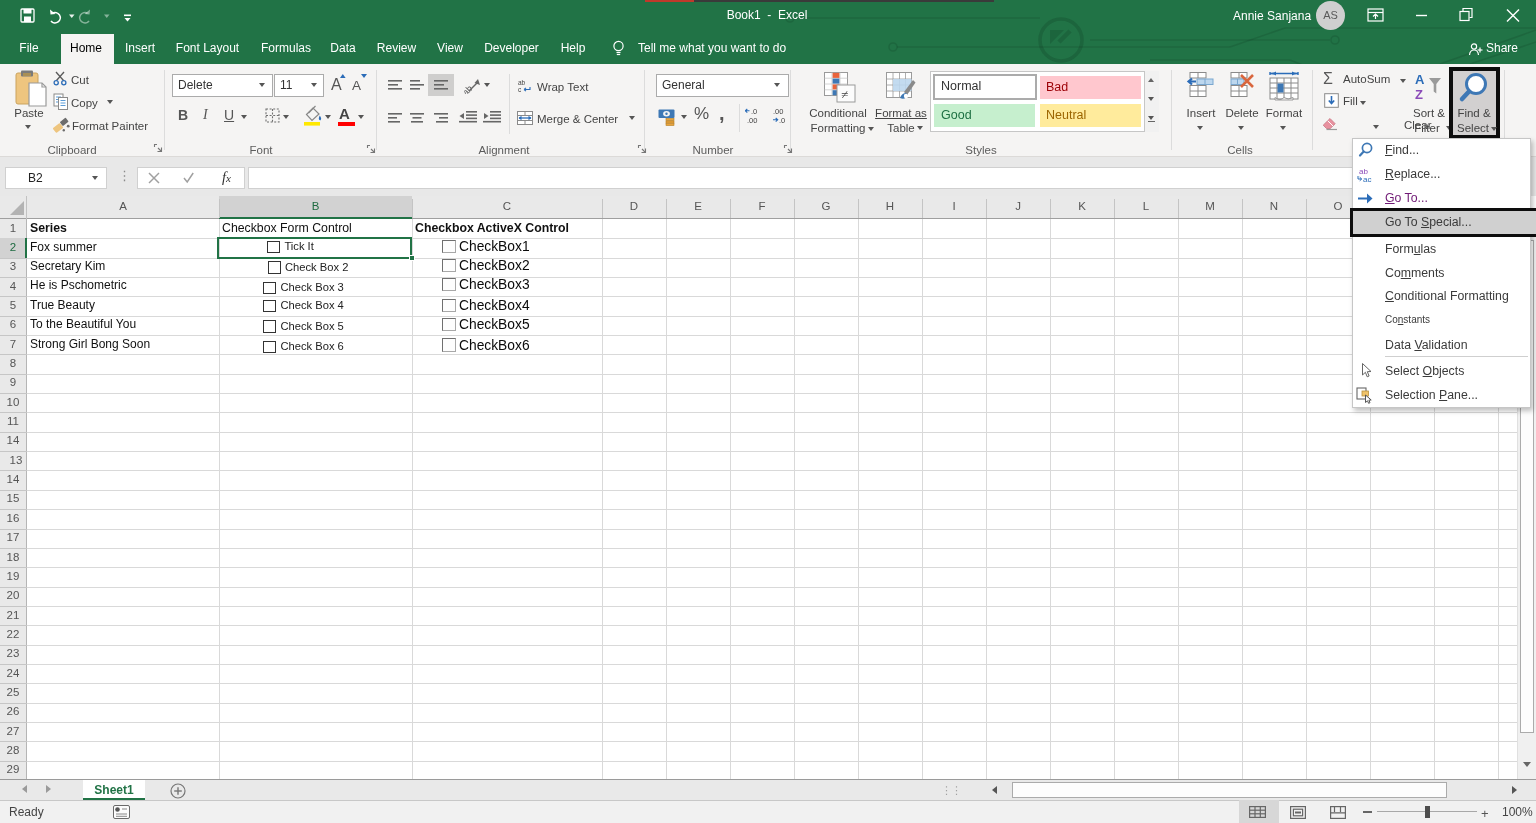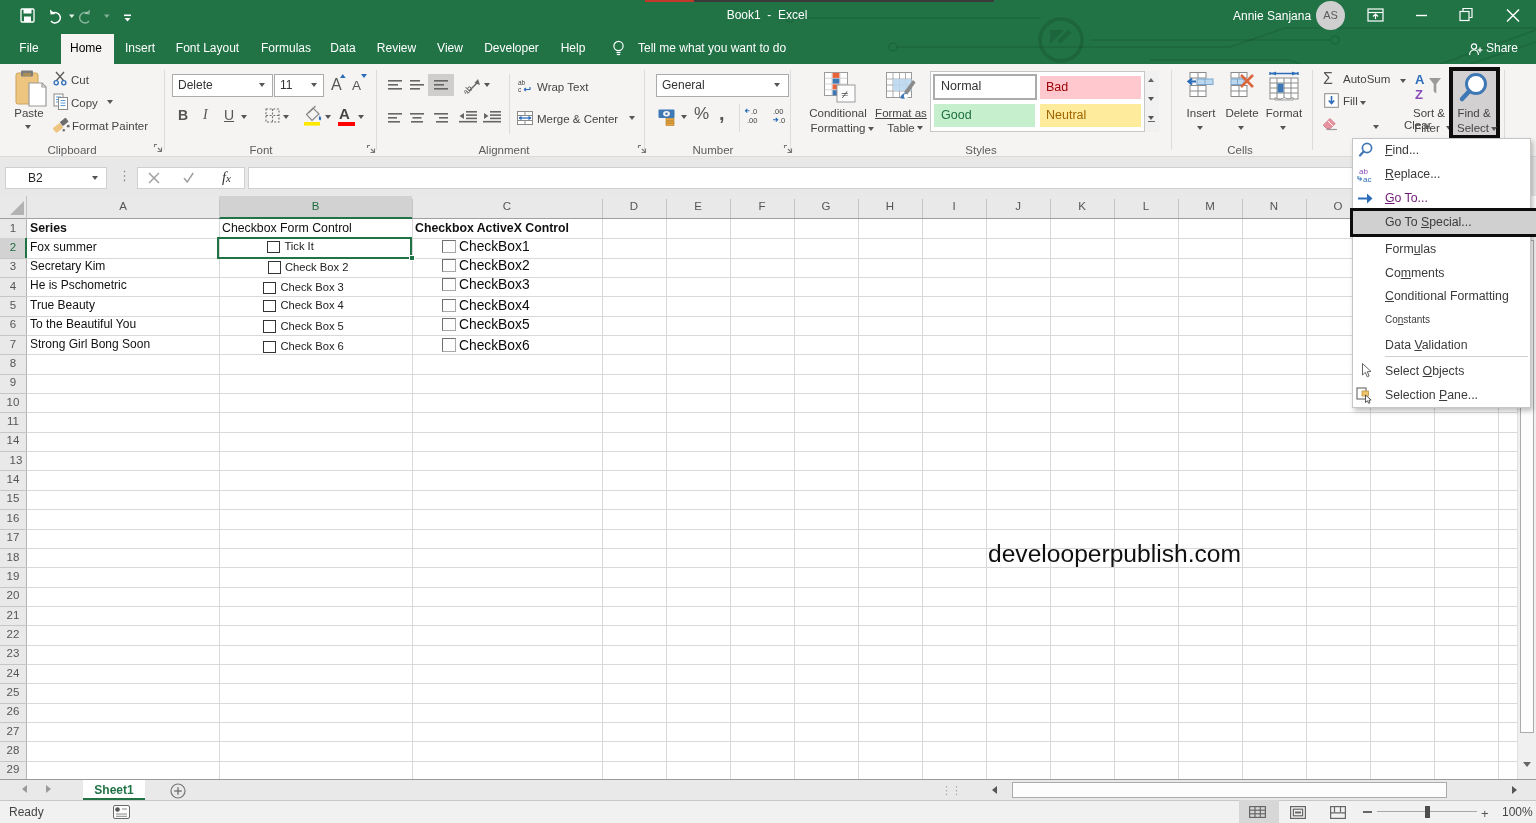--- a/index.html
+++ b/index.html
@@ -630,21 +630,20 @@
 <div class="abs" style="left:442px;top:258.5px;width:13.5px;height:13.5px;background:#fdfdfd;border-top:1.4px solid #6f6f6f;border-left:1.4px solid #6f6f6f;border-right:1.4px solid #a8a8a8;border-bottom:1.4px solid #a8a8a8;box-sizing:border-box;"></div>
 <div class="abs" style="left:459px;top:257.9px;font-size:13.8px;color:#0a0a0a;">CheckBox2</div>
 <div class="abs" style="left:442px;top:277.5px;width:13.5px;height:13.5px;background:#fdfdfd;border-top:1.4px solid #6f6f6f;border-left:1.4px solid #6f6f6f;border-right:1.4px solid #a8a8a8;border-bottom:1.4px solid #a8a8a8;box-sizing:border-box;"></div>
 <div class="abs" style="left:459px;top:276.9px;font-size:13.8px;color:#0a0a0a;">CheckBox3</div>
 <div class="abs" style="left:442px;top:298.8px;width:13.5px;height:13.5px;background:#fdfdfd;border-top:1.4px solid #6f6f6f;border-left:1.4px solid #6f6f6f;border-right:1.4px solid #a8a8a8;border-bottom:1.4px solid #a8a8a8;box-sizing:border-box;"></div>
 <div class="abs" style="left:459px;top:298.2px;font-size:13.8px;color:#0a0a0a;">CheckBox4</div>
 <div class="abs" style="left:442px;top:317.8px;width:13.5px;height:13.5px;background:#fdfdfd;border-top:1.4px solid #6f6f6f;border-left:1.4px solid #6f6f6f;border-right:1.4px solid #a8a8a8;border-bottom:1.4px solid #a8a8a8;box-sizing:border-box;"></div>
 <div class="abs" style="left:459px;top:317.2px;font-size:13.8px;color:#0a0a0a;">CheckBox5</div>
 <div class="abs" style="left:442px;top:338.3px;width:13.5px;height:13.5px;background:#fdfdfd;border-top:1.4px solid #6f6f6f;border-left:1.4px solid #6f6f6f;border-right:1.4px solid #a8a8a8;border-bottom:1.4px solid #a8a8a8;box-sizing:border-box;"></div>
 <div class="abs" style="left:459px;top:337.7px;font-size:13.8px;color:#0a0a0a;">CheckBox6</div>
-<div class="abs" style="left:988px;top:540px;font-size:24.6px;color:#101010;">develooperpublish.com</div>
 <div class="abs" style="left:1517px;top:219px;width:19px;height:560px;background:#f0f0f0;border-left:1px solid #e0e0e0;box-sizing:border-box;"></div>
 <div class="abs" style="left:1520px;top:240px;width:14px;height:493px;background:#fdfdfd;border:1px solid #ababab;box-sizing:border-box;"></div>
 <div class="abs" style="left:1519px;top:752px;width:16px;height:25px;background:#f0f0f0;"></div>
 <div class="abs" style="left:1523px;top:762px;width:0;height:0;border-left:4px solid transparent;border-right:4px solid transparent;border-top:5px solid #666;"></div>
 <div class="abs" style="left:0;top:779px;width:1536px;height:21px;background:#e9e9e9;border-top:1px solid #9a9a9a;box-sizing:border-box;"></div>
 <div class="abs" style="left:22px;top:785px;width:0;height:0;border-top:4.5px solid transparent;border-bottom:4.5px solid transparent;border-right:5.5px solid #9a9a9a;"></div>
 <div class="abs" style="left:46px;top:785px;width:0;height:0;border-top:4.5px solid transparent;border-bottom:4.5px solid transparent;border-left:5.5px solid #9a9a9a;"></div>
 <div class="abs" style="left:83px;top:780px;width:62px;height:20px;background:#fff;border-bottom:2.5px solid #217346;box-sizing:border-box;"></div>
 <div class="abs ct" style="left:83px;top:783px;width:62px;font-size:12px;font-weight:bold;color:#217346;">Sheet1</div>
 <svg class="abs" style="left:170px;top:783px;" width="16" height="16" viewBox="0 0 16 16">

